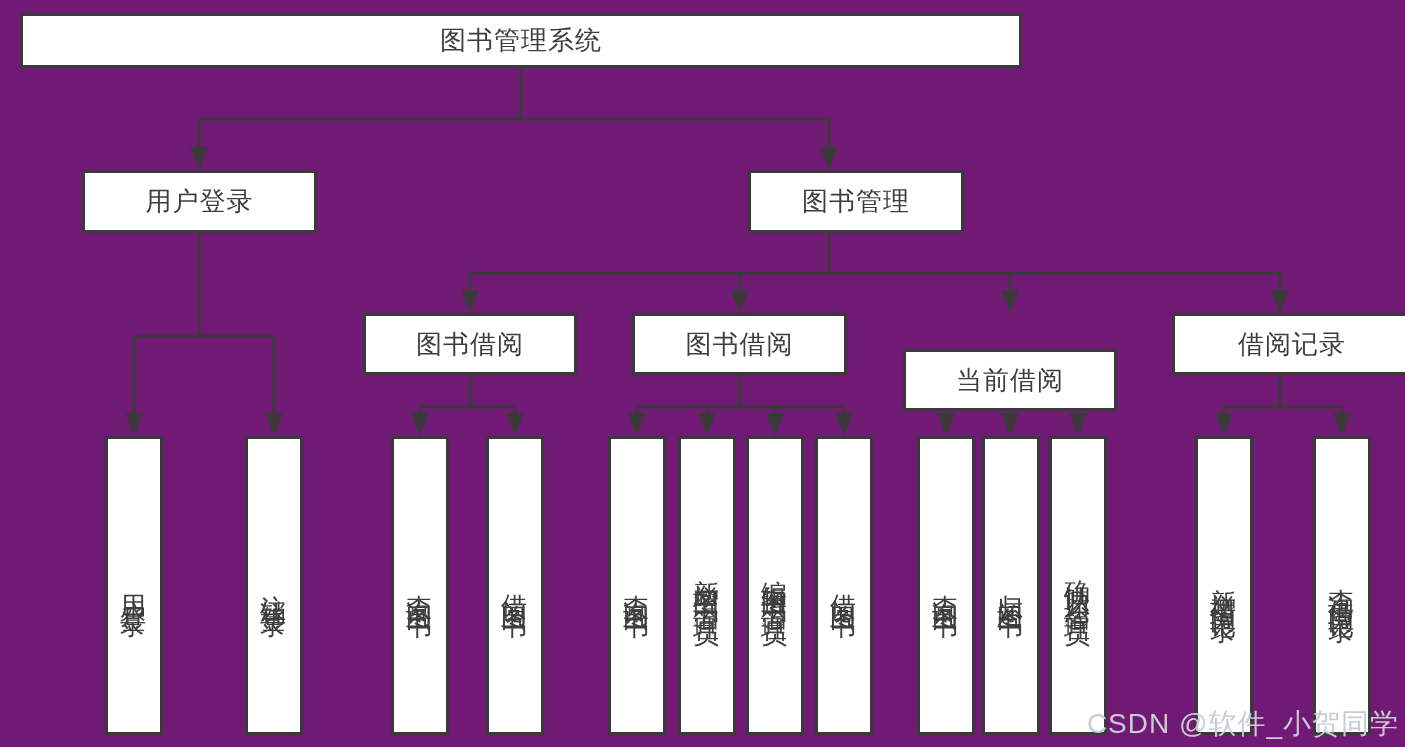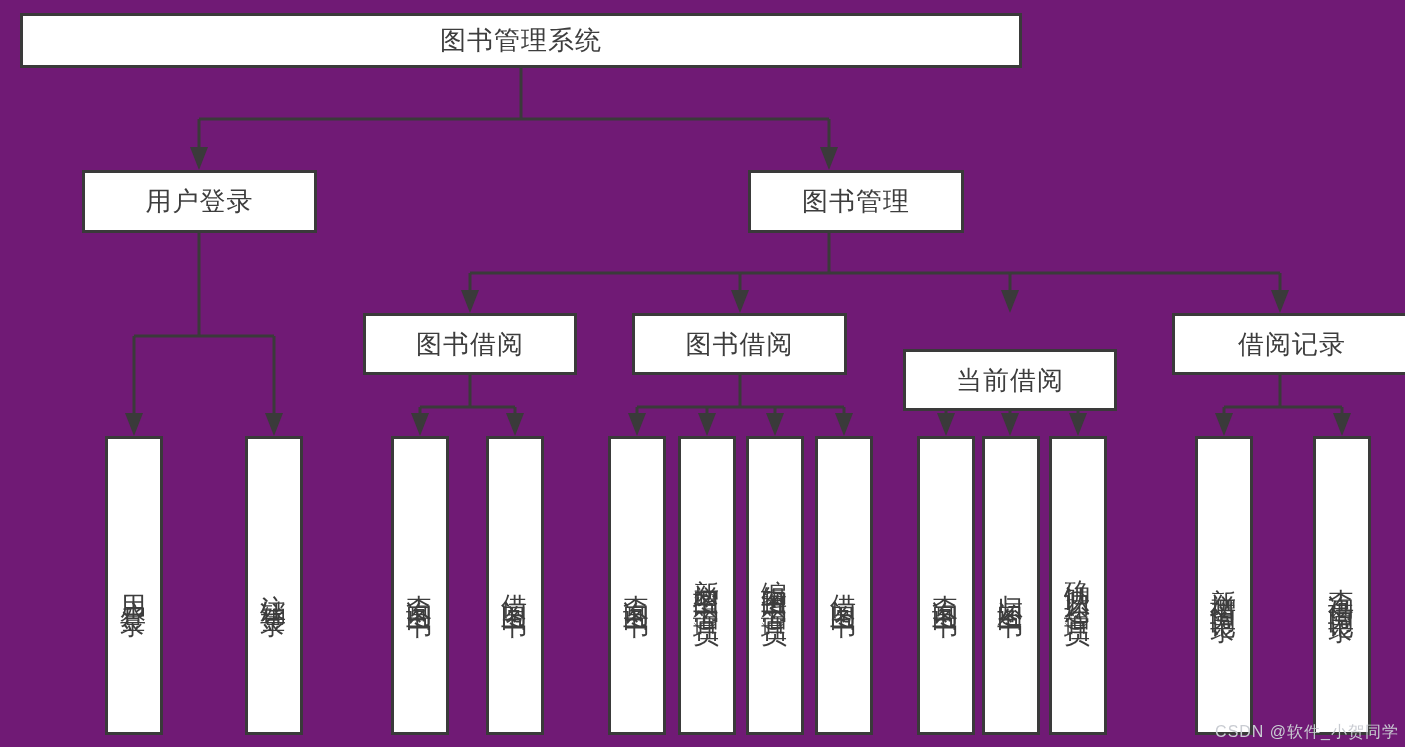--- a/index.html
+++ b/index.html
@@ -30,21 +30,21 @@
     writing-mode:vertical-rl;
     text-orientation:mixed;
     font-size:26px;
     letter-spacing:6px;
     white-space:nowrap;
     color:#3d3d3d;
   }
   .watermark{
     position:absolute;
     right:6px;bottom:4px;
-    font-size:16px;
+    font-size:28px;
     color:#c9ccd2;
     letter-spacing:1px;
     z-index:2;
     white-space:nowrap;
     margin-left:44px;
   }
 </style>
 </head>
 <body>
 

